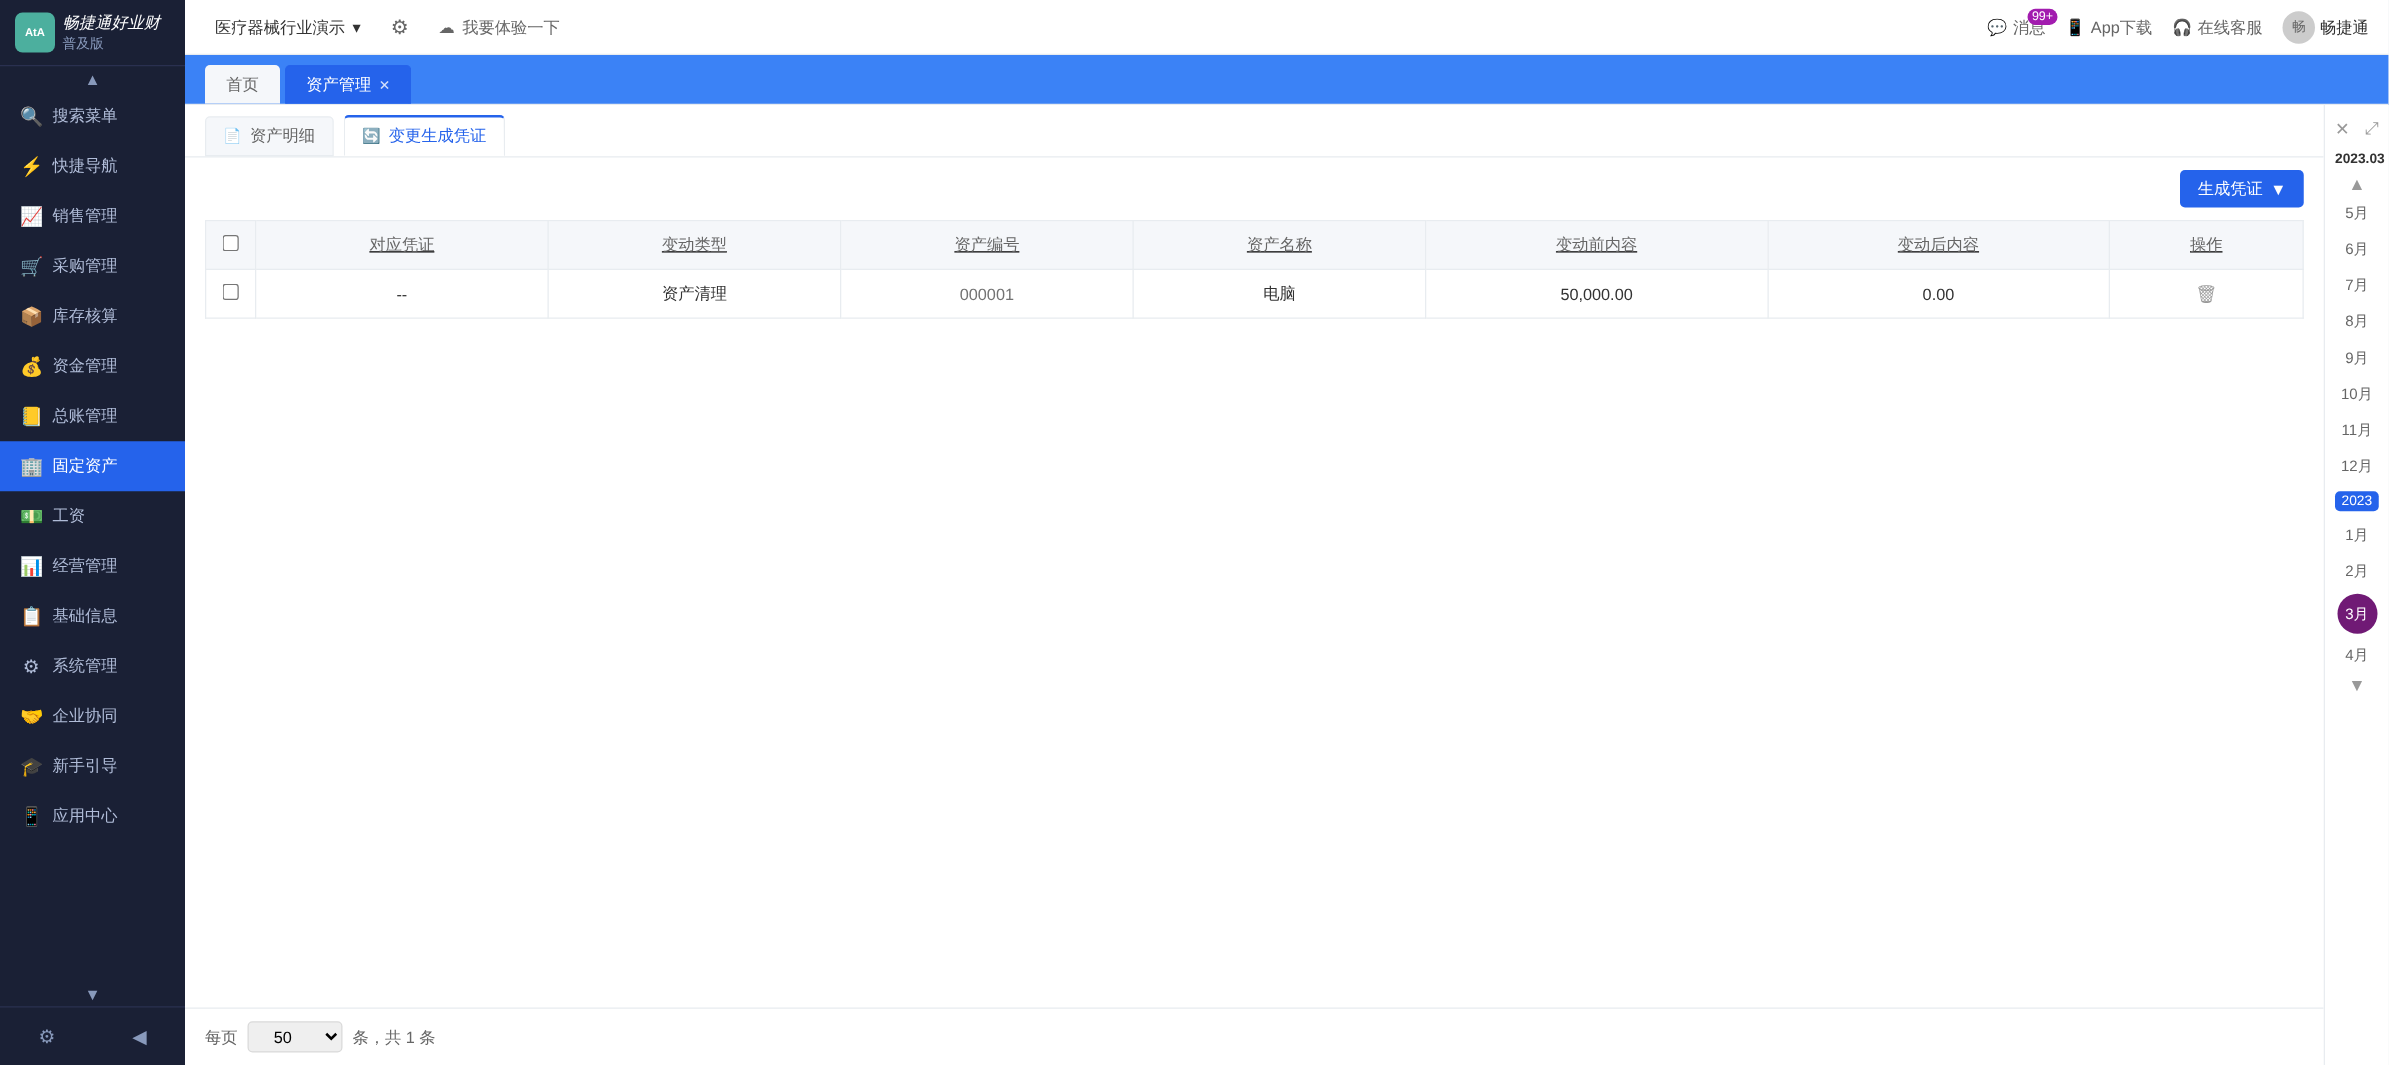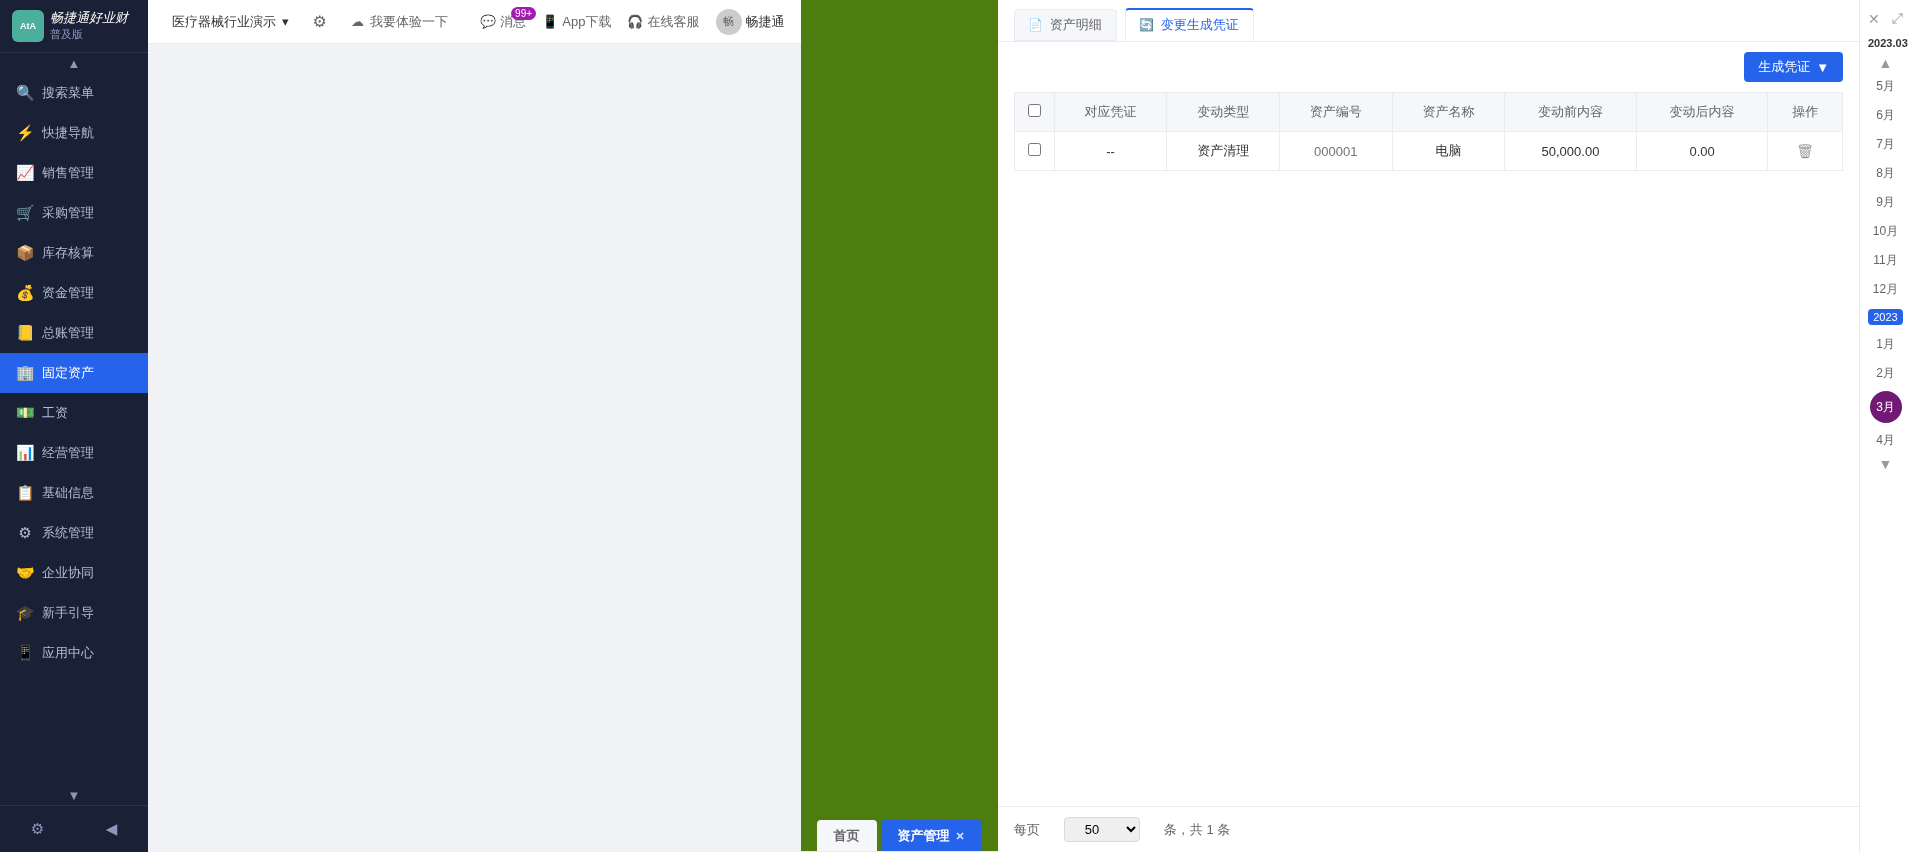--- a/index.html
+++ b/index.html
@@ -69,21 +69,21 @@
       align-items: center;
       justify-content: center;
       color: #8899bb;
       cursor: pointer;
     }
 
     
     .main {
       flex: 1;
       display: flex;
-      flex-direction: row;
+      flex-direction: column;
       height: 100%;
       overflow: hidden;
     }
 
     
     .header {
       background: #fff;
       height: 44px;
       display: flex;
       align-items: center;
@@ -117,28 +117,27 @@
       padding: 1px 4px;
       border-radius: 8px;
       position: absolute;
       top: -6px; right: -10px;
     }
     .header-username { color: #333; font-size: 13px; cursor: pointer; display: flex; align-items: center; gap: 4px; }
     .avatar { width: 26px; height: 26px; border-radius: 50%; background: #ccc; display: flex; align-items: center; justify-content: center; font-size: 11px; color: #666; }
 
     
     .tabs-bar {
-      background: #4d7c0f;
+      background: #3b82f6;
       padding: 8px 16px 0;
       display: flex;
       align-items: flex-end;
       gap: 4px;
       border-bottom: 1px solid #e8ecf0;
       flex-shrink: 0;
-      font-weight: bold;
     }
     .tab {
       padding: 6px 16px;
       background: #fff;
       border: 1px solid #e8ecf0;
       border-bottom: none;
       border-radius: 4px 4px 0 0;
       cursor: pointer;
       font-size: 13px;
       color: #666;
@@ -213,20 +212,21 @@
       overflow: auto;
       padding: 0 16px;
     }
     table {
       width: 100%;
       border-collapse: collapse;
       font-size: 13px;
     }
     thead tr {
       background: #f5f7fa;
+      text-decoration: underline;
     }
     th {
       padding: 10px 12px;
       text-align: center;
       color: #666;
       font-weight: normal;
       border: 1px solid #e8ecf0;
       white-space: nowrap;
     }
     td {
@@ -236,21 +236,21 @@
       color: #333;
     }
     .checkbox-cell { width: 40px; }
     .delete-icon { color: #999; cursor: pointer; font-size: 14px; }
 
     
     .pagination {
       padding: 10px 16px;
       display: flex;
       align-items: center;
-      gap: 24px;
+      gap: 8px;
       font-size: 13px;
       color: #666;
       border-top: 1px solid #e8ecf0;
       margin-top: 26px;
     }
     .pagination select {
       padding: 3px 16px;
       border: 1px solid #d9d9d9;
       border-radius: 4px;
       font-size: 13px;

